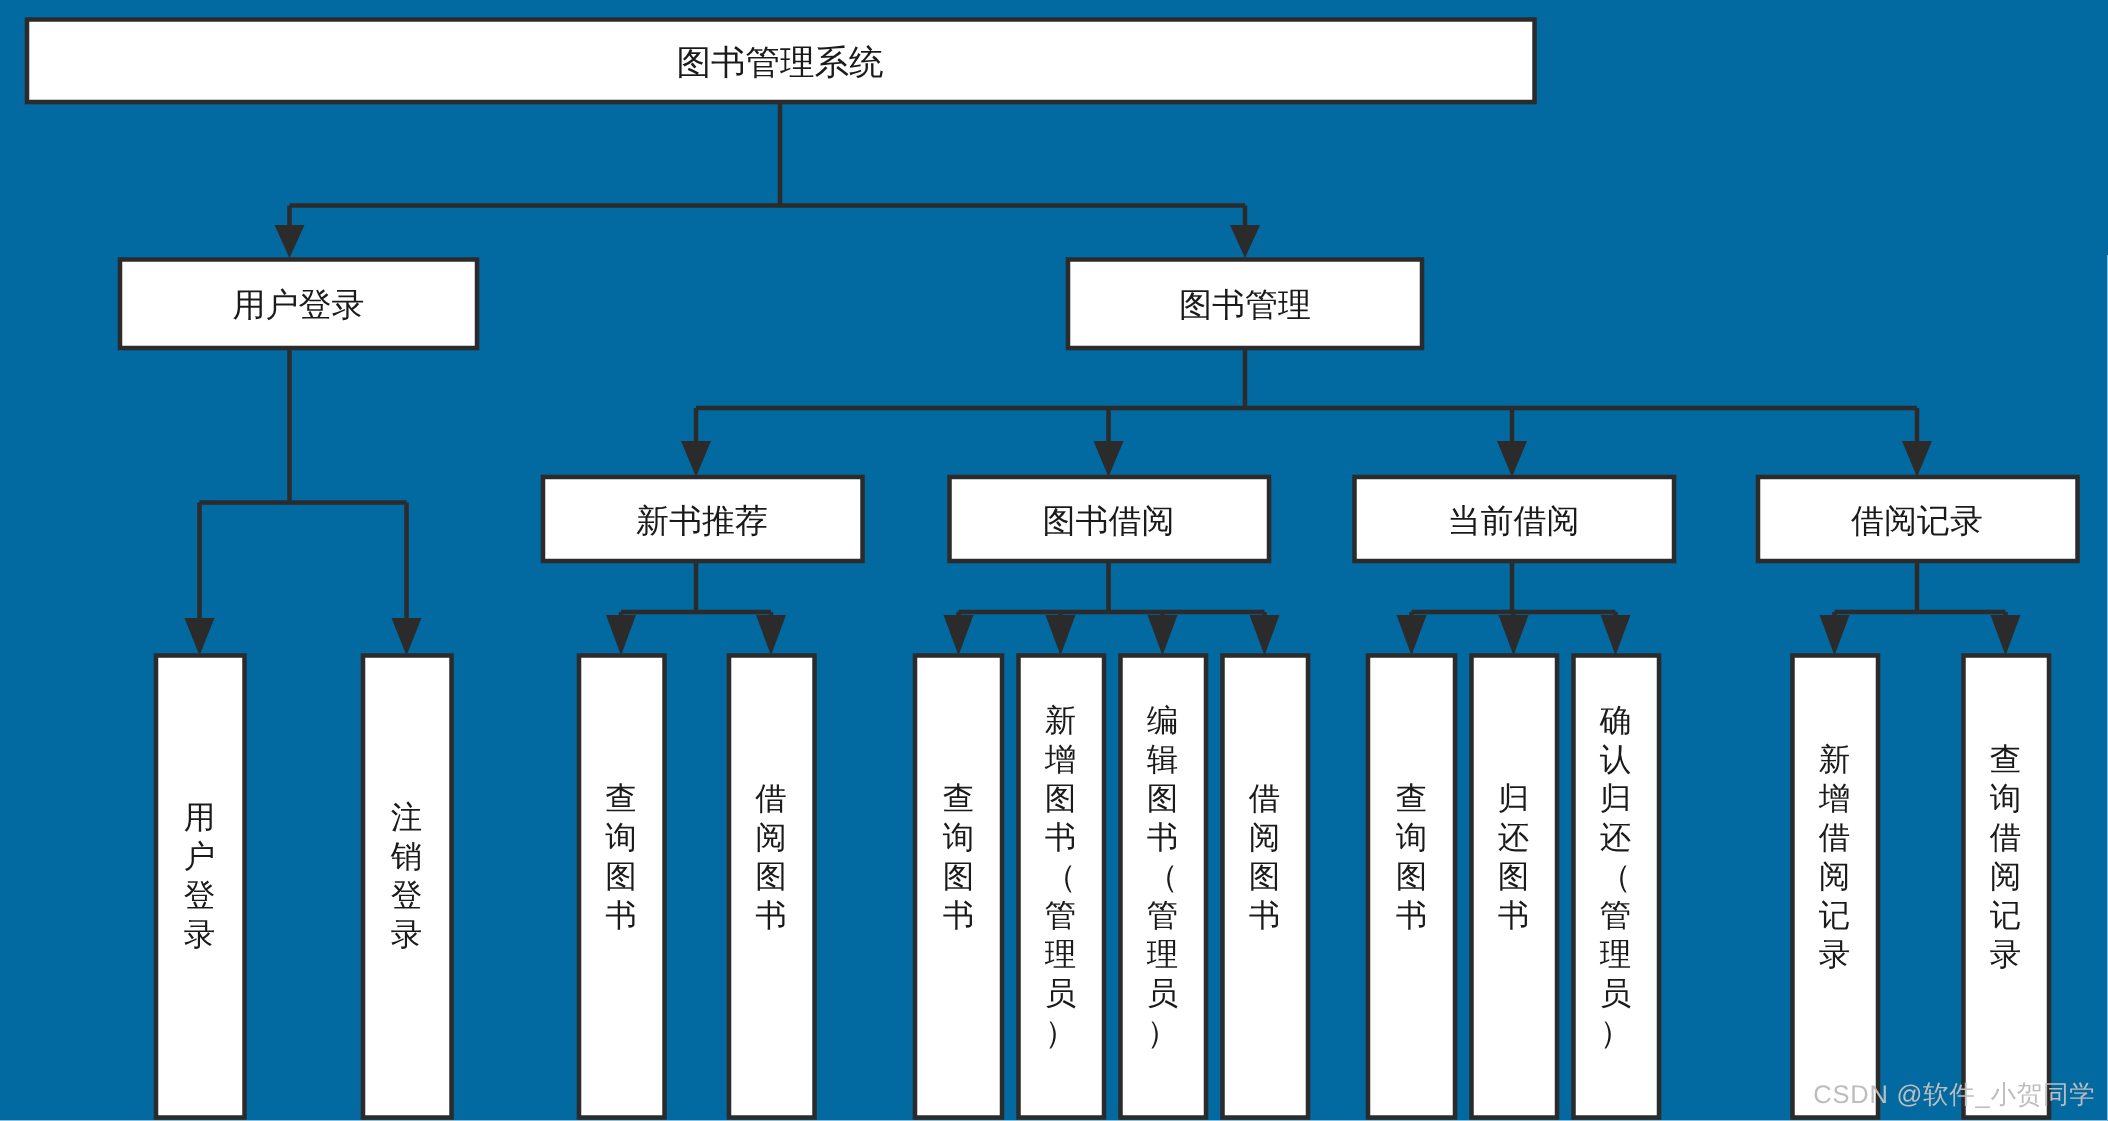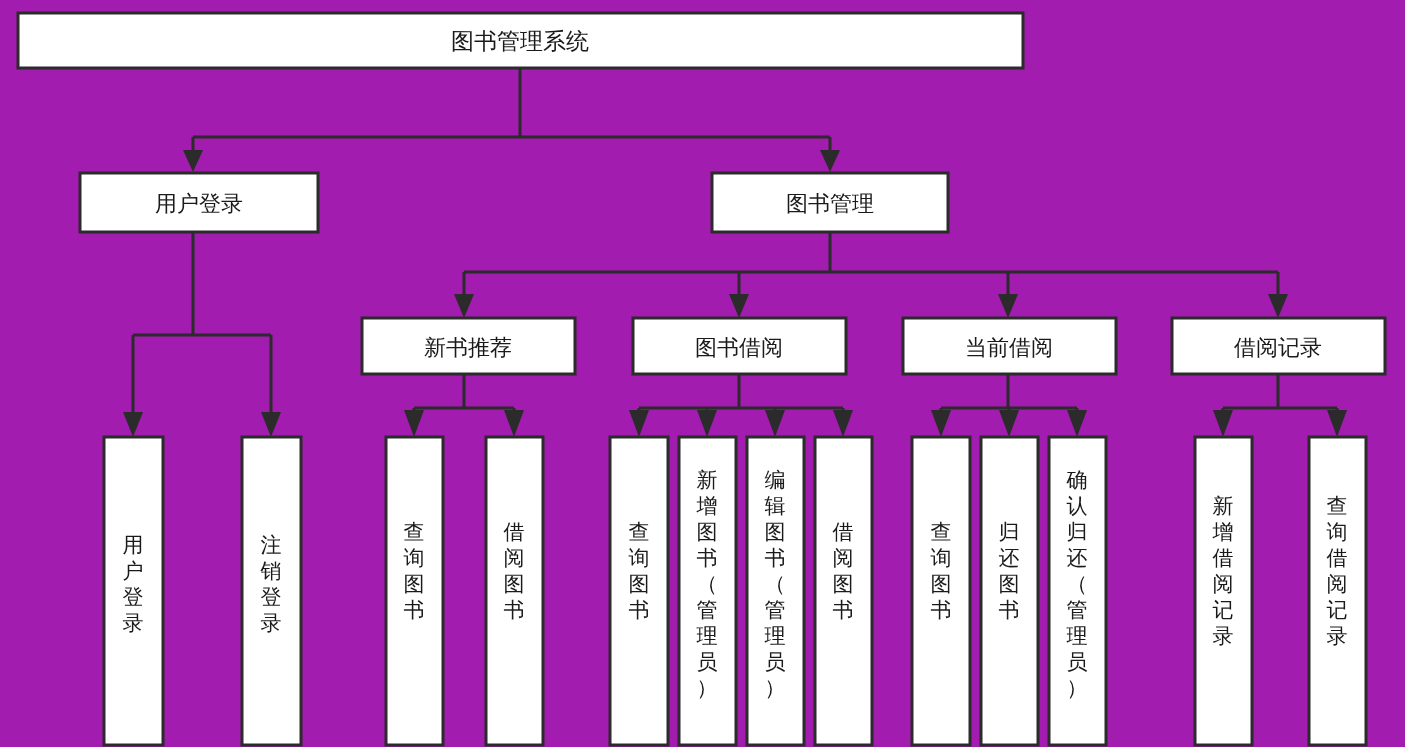--- a/index.html
+++ b/index.html
@@ -1,17 +1,17 @@
 <!DOCTYPE html>
 <html><head>
 <meta charset="utf-8">
 <style>
   html,body{margin:0;padding:0;background:#ffffff;}
   body{font-family:"Liberation Sans","DejaVu Sans",sans-serif;}
-  #stage{position:relative;width:1405px;height:747px;background:#a21caf;overflow:hidden;}
+  #stage{position:relative;width:1405px;height:747px;background:#0369a1;overflow:hidden;}
   #diagram{position:absolute;left:0;top:0;width:1405px;height:747px;}
   .node-box{fill:#ffffff;stroke:#2b2b2b;stroke-width:3;}
   .link{stroke:#2b2b2b;stroke-width:3;fill:none;}
   .arrowhead{fill:#2b2b2b;stroke:none;}
   .node-label{font-family:"Liberation Sans","DejaVu Sans",sans-serif;fill:#1a1a1a;font-size:22px;text-anchor:middle;dominant-baseline:central;}
   .node-label-root{font-size:23px;}
   .vlabel{font-family:"Liberation Sans","DejaVu Sans",sans-serif;fill:#1a1a1a;font-size:21px;text-anchor:middle;}
   .watermark{position:absolute;right:8px;bottom:6px;color:#bdbdbd;font-size:17px;font-family:"Liberation Sans","DejaVu Sans",sans-serif;white-space:nowrap;letter-spacing:0.5px;}
 </style>
 </head>
@@ -189,13 +189,14 @@
       <text class="vlabel" x="1223" y="0"><tspan x="1223" y="513">新</tspan><tspan x="1223" y="539">增</tspan><tspan x="1223" y="565">借</tspan><tspan x="1223" y="591">阅</tspan><tspan x="1223" y="617">记</tspan><tspan x="1223" y="643">录</tspan></text>
     </g>
 
     <g>
       <rect class="node-box" x="1309" y="437" width="57" height="308"></rect>
       <text class="vlabel" x="1337" y="0"><tspan x="1337" y="513">查</tspan><tspan x="1337" y="539">询</tspan><tspan x="1337" y="565">借</tspan><tspan x="1337" y="591">阅</tspan><tspan x="1337" y="617">记</tspan><tspan x="1337" y="643">录</tspan></text>
     </g>
 
   </svg>
 
+  <div class="watermark">CSDN @软件_小贺同学</div>
 </div>
 
 </body></html>

